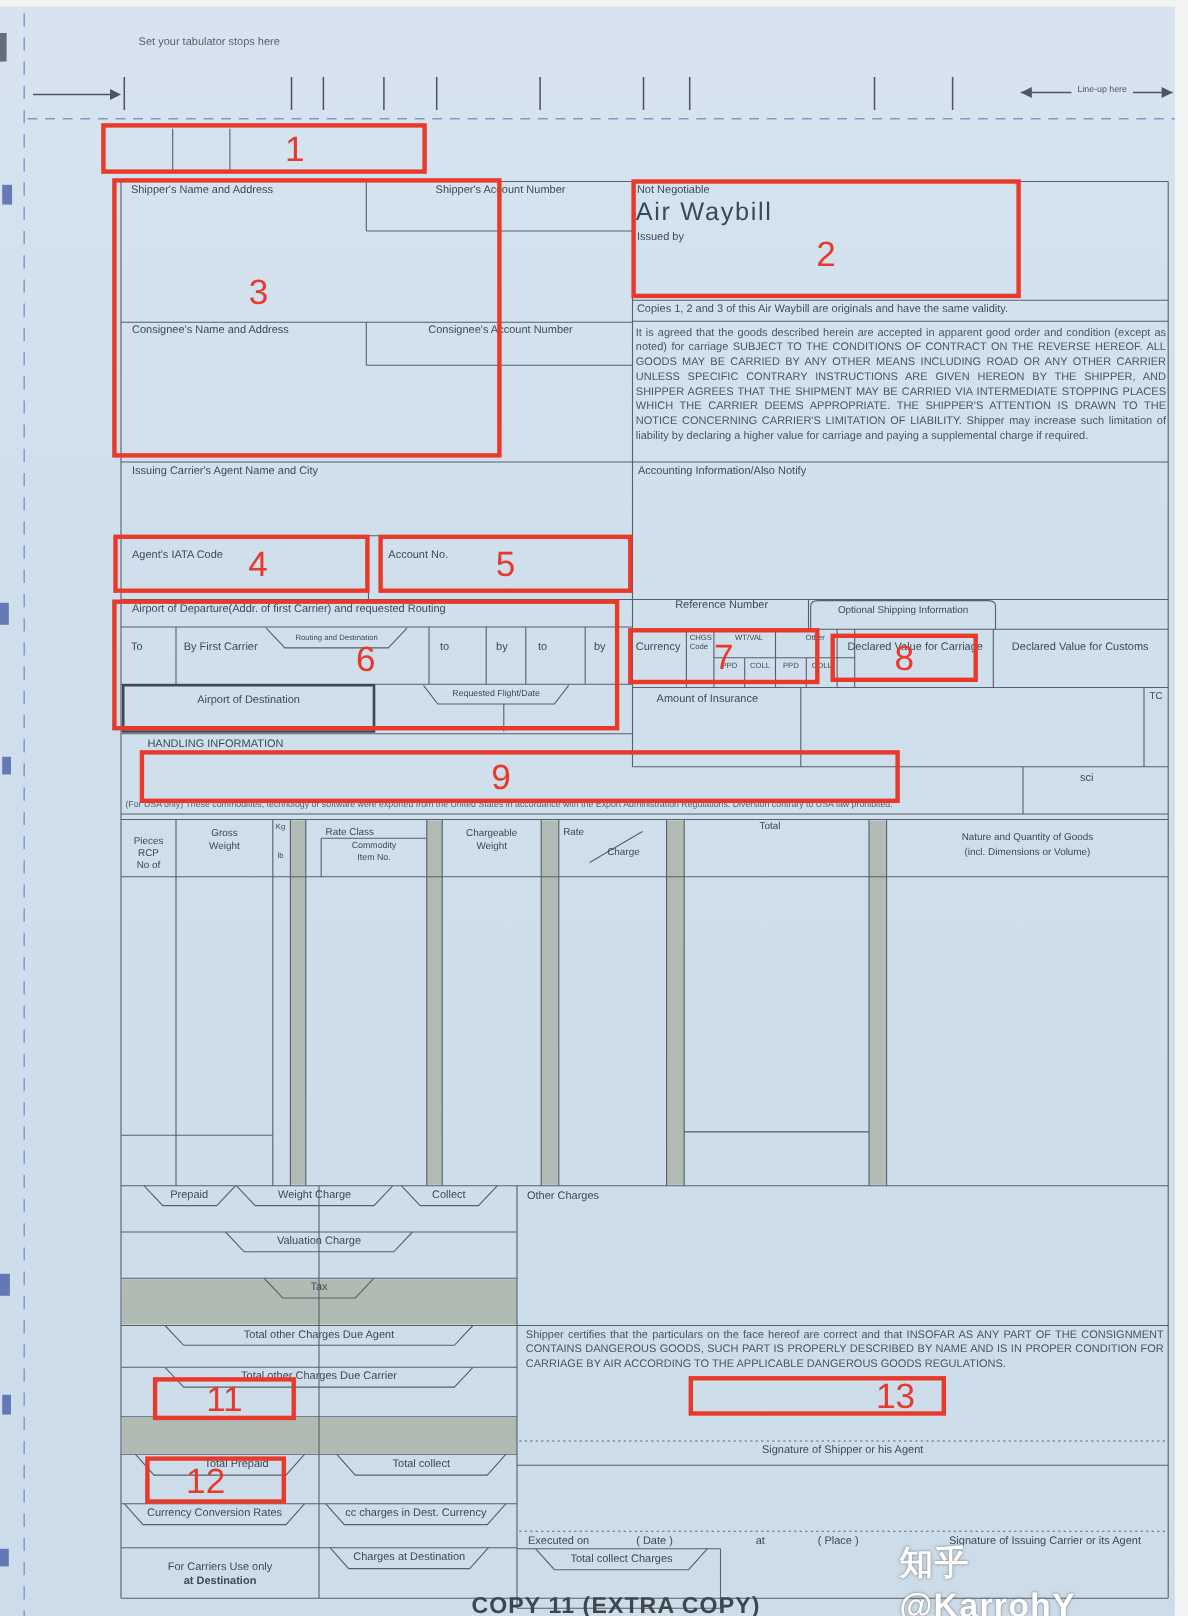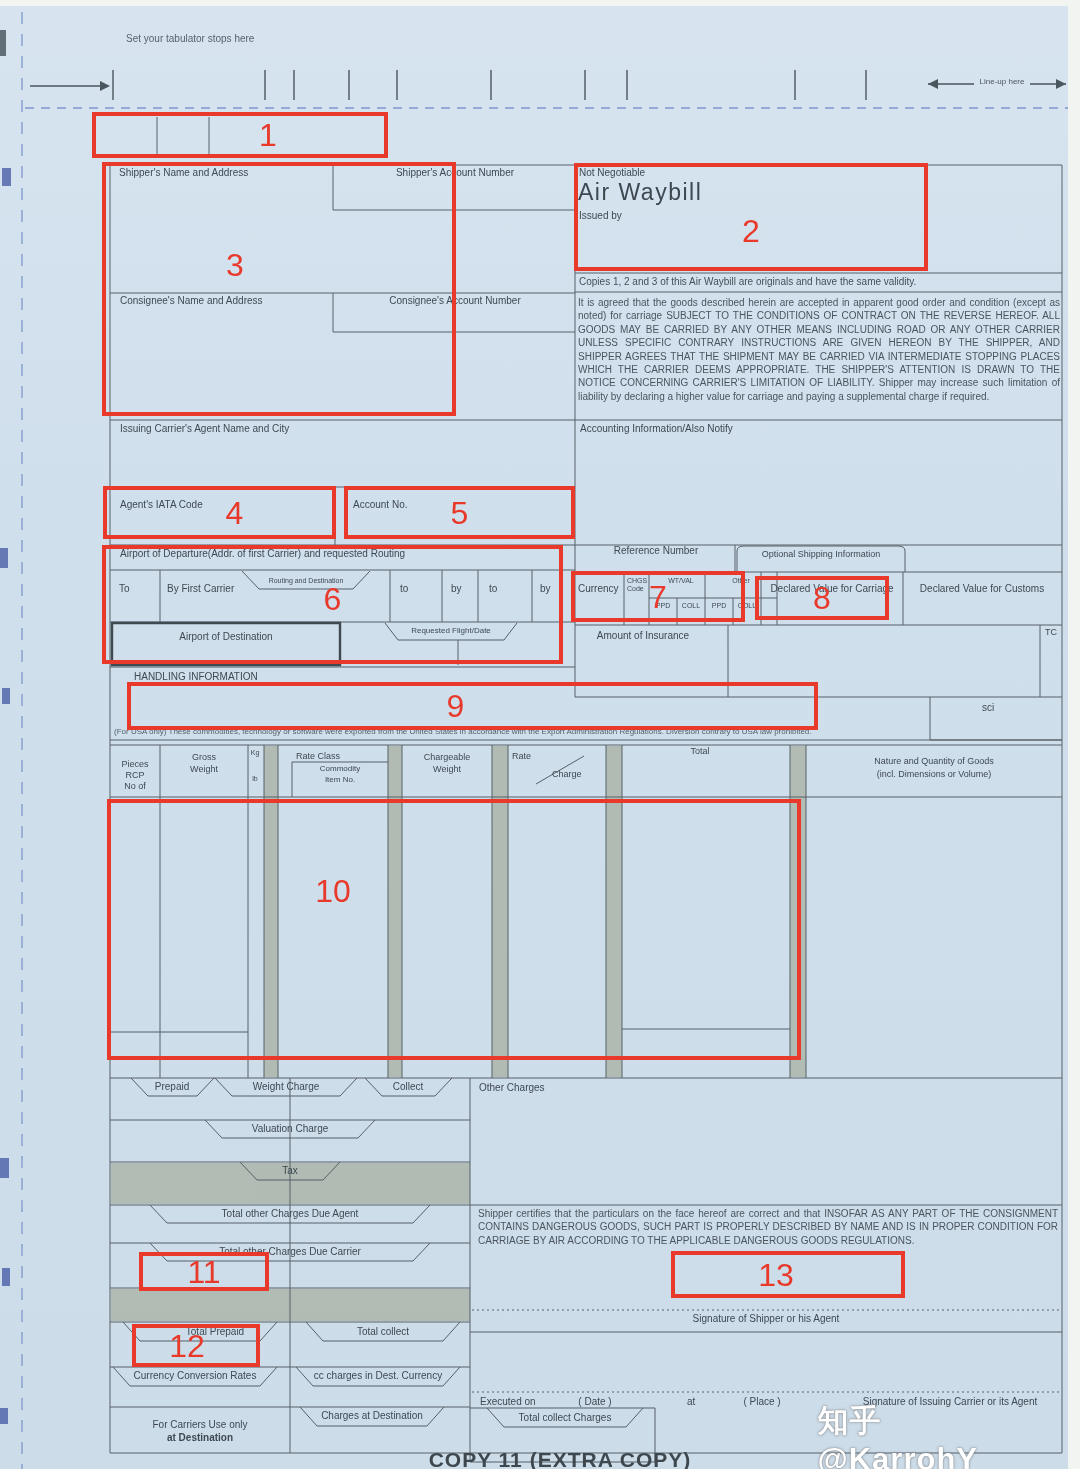--- a/index.html
+++ b/index.html
@@ -223,27 +223,24 @@
     </div>
   <div class="rb" style="left:571px;top:571px;width:174px;height:51px;">
       <span class="rn">7</span>
     </div>
   <div class="rb" style="left:755px;top:576px;width:134px;height:44px;">
       <span class="rn">8</span>
     </div>
   <div class="rb" style="left:127px;top:682px;width:691px;height:48px;">
       <span class="rn" style="padding-right:34px;">9</span>
     </div>
-  <div class="rb" style="left:107px;top:799px;width:694px;height:261px;">
-      <span class="rn" style="padding-right:242px;padding-bottom:78px;">10</span>
-    </div>
   <div class="rb" style="left:139px;top:1252px;width:130px;height:39px;">
       <span class="rn">11</span>
     </div>
   <div class="rb" style="left:132px;top:1324px;width:128px;height:43px;">
       <span class="rn" style="padding-right:18px;">12</span>
     </div>
-  <div class="rb" style="left:671px;top:1251px;width:234px;height:47px;">
+  <div class="rb" style="left:626px;top:1251px;width:234px;height:36px;justify-content:flex-end;">
       <span class="rn" style="padding-right:24px;">13</span>
     </div>
 
   <div class="wm C" style="left:905px;top:1400px;">知乎 @KarrohY</div>
 </div>
 
 </body></html>

